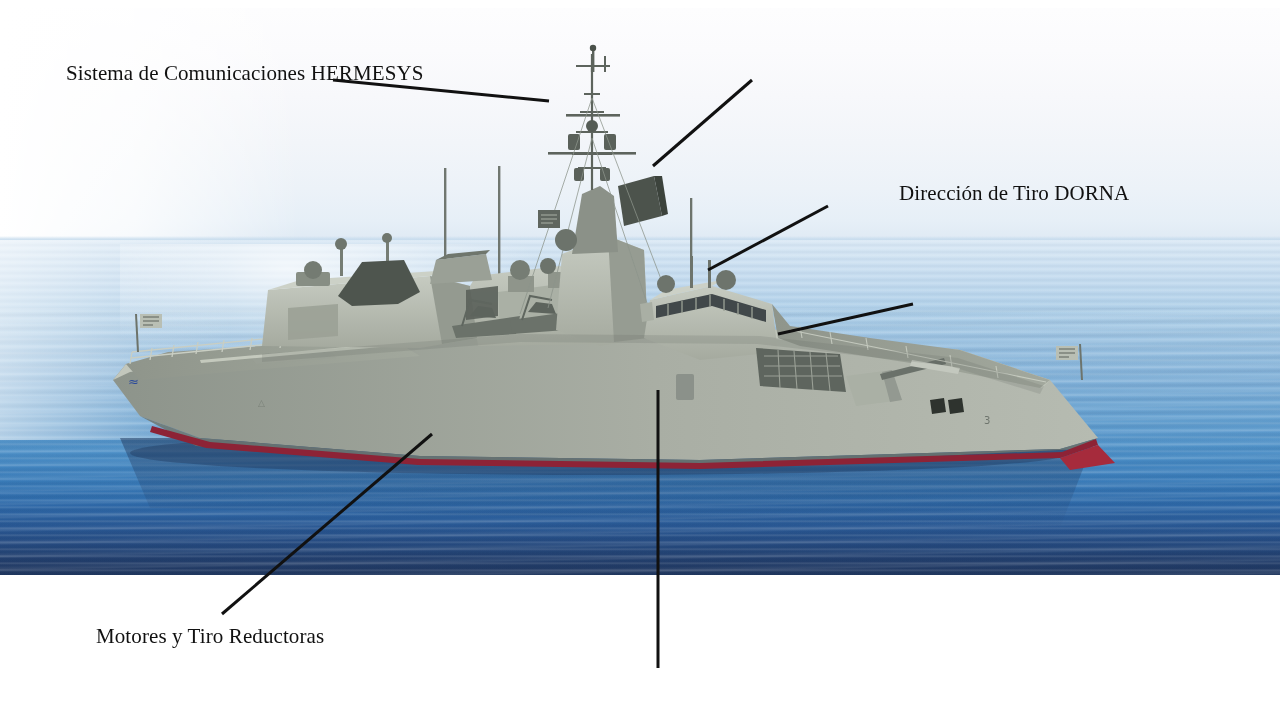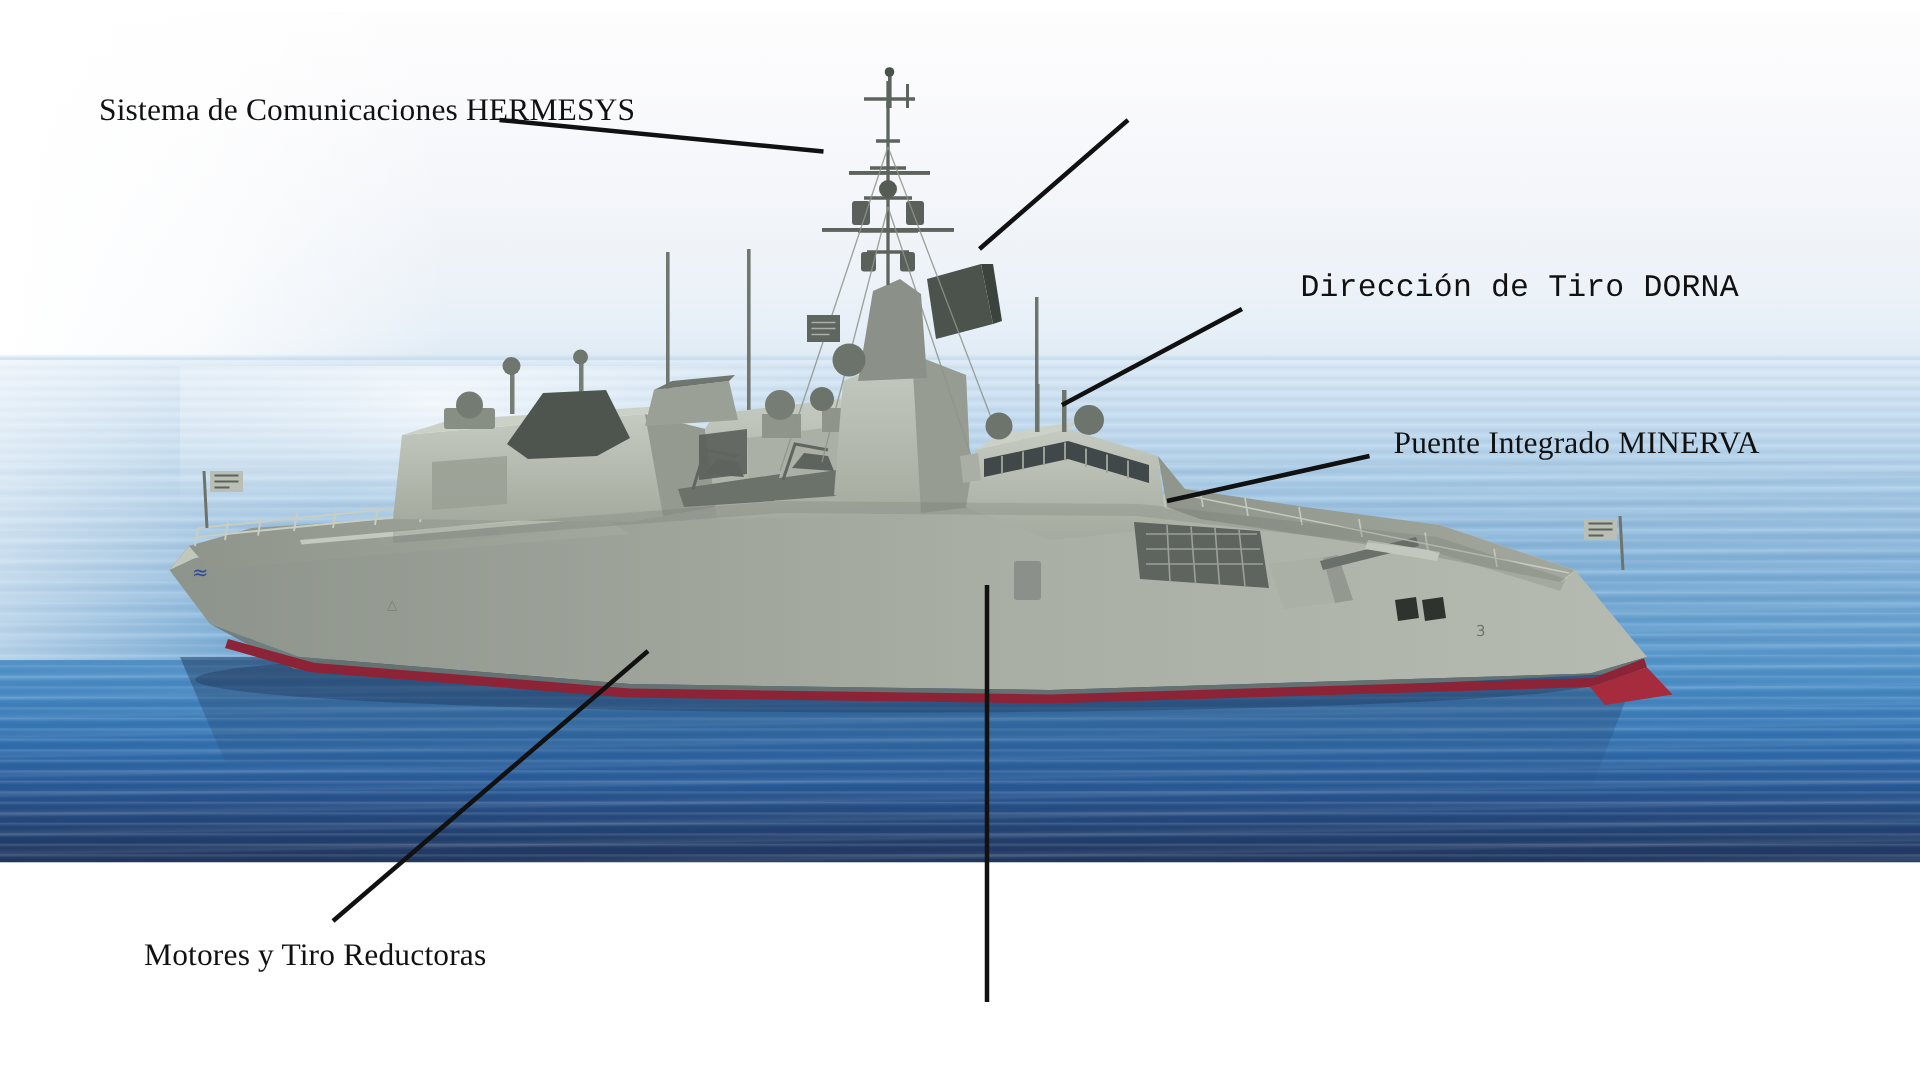--- a/index.html
+++ b/index.html
@@ -315,20 +315,19 @@
     <line x1="752" y1="80" x2="653" y2="166" stroke="#111111" stroke-width="3"></line>
     <line x1="828" y1="206" x2="708" y2="270" stroke="#111111" stroke-width="3"></line>
     <line x1="913" y1="304" x2="778" y2="334" stroke="#111111" stroke-width="3"></line>
     <line x1="222" y1="614" x2="432" y2="434" stroke="#111111" stroke-width="3"></line>
     <line x1="658" y1="668" x2="658" y2="390" stroke="#111111" stroke-width="3"></line>
   </svg>
 
   <div class="label" style="left:66px; top:41px;margin-top:20px;">Sistema de Comunicaciones HERMESYS</div>
 
 
-  <div class="label" style="left:867px; top:181px;font-family:Liberation Mono, monospace;">Dirección de Tiro DORNA</div>
-
-  <div class="label" style="left:929px; top:283px;">Puente Integrado MINERVA</div>
+  <div class="label" style="left:899px; top:181px;">Dirección de Tiro DORNA</div>
+
 
   <div class="label" style="left:96px; top:624px;">Motores y Tiro Reductoras</div>
 
 
 </div>
 
 </body></html>

